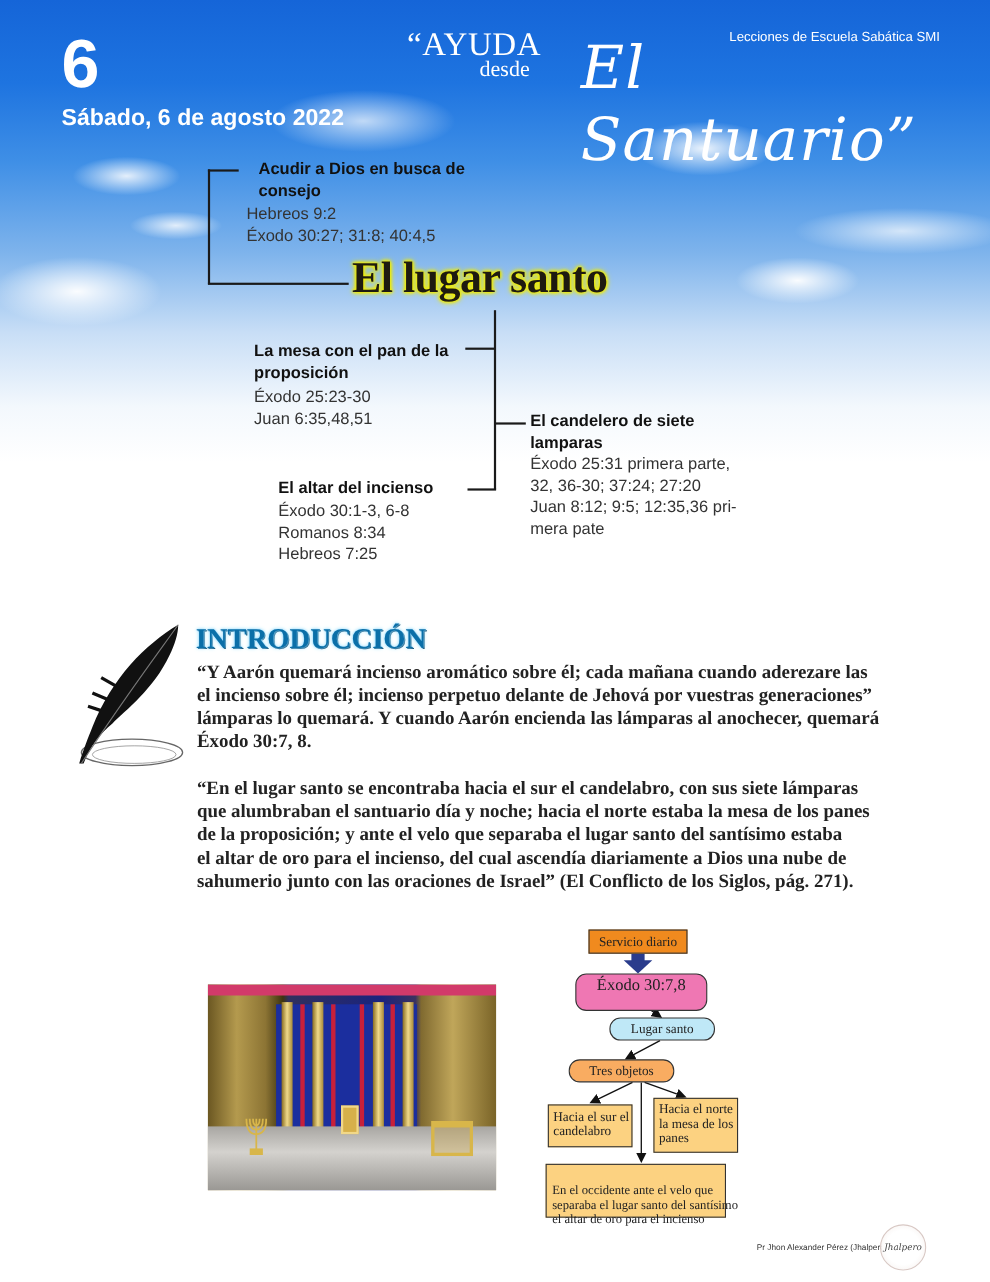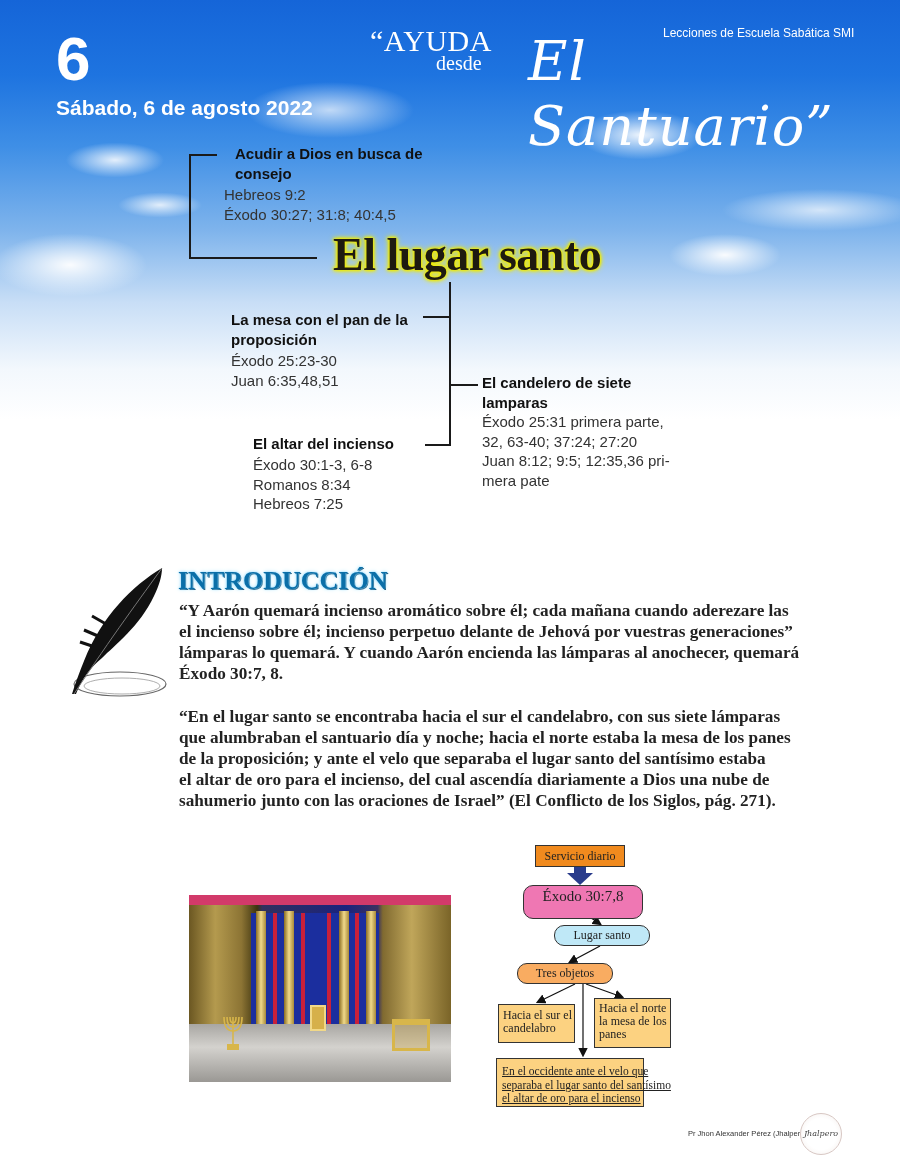--- a/index.html
+++ b/index.html
@@ -43,22 +43,22 @@
     font-style: italic; font-size: 54px; color: #ffffff; letter-spacing: 1px; line-height: 1.2;
   }
 
   
   .line { position: absolute; background: #1a1a1a; }
   .node-title { position: absolute; font-weight: bold; font-size: 15px; line-height: 20px; color: #111; }
   .node-refs { position: absolute; font-size: 15px; line-height: 19.5px; color: #333; }
   .node-refs div { white-space: nowrap; }
 
   .central-title {
-    position: absolute; left: 333px; top: 228px; font-family: "Liberation Serif", serif;
-    font-weight: bold; font-size: 46px; color: #1e1a10; letter-spacing: -0.5px;
+    position: absolute; left: 320px; top: 228px; font-family: "Liberation Serif", serif;
+    font-weight: bold; font-size: 40px; color: #1e1a10; letter-spacing: -0.5px;
     text-shadow: 0 0 3px #f4f000, 0 0 3px #f4f000, 0 0 4px #e8e000, 0 0 6px #f4f000;
   }
 
   
   .quill { position: absolute; left: 62px; top: 566px; width: 110px; height: 140px; }
   .intro-heading {
     position: absolute; left: 178px; top: 566px; font-family: "Liberation Serif", serif;
     font-weight: bold; font-size: 26px; color: #0b6fa8; letter-spacing: 0px;
     text-shadow: 0 0 2px #7fd4ff, 0 0 4px #a8e4ff, 1px 1px 0 #063f63;
   }
@@ -93,22 +93,22 @@
   .fc-exodo { left: 523px; top: 885px; width: 120px; height: 34px; background: #ef77b3; border: 1.5px solid #333;
     border-radius: 10px; text-align: center; line-height: 21px; font-size: 15px; }
   .fc-lugar { left: 554px; top: 925px; width: 96px; height: 21px; background: #bfe8f7; border: 1.5px solid #333;
     border-radius: 10px; text-align: center; line-height: 18px; }
   .fc-tres { left: 517px; top: 963px; width: 96px; height: 21px; background: #f9ac61; border: 1.5px solid #333;
     border-radius: 10px; text-align: center; line-height: 18px; }
   .fc-sur { left: 498px; top: 1004px; width: 77px; height: 39px; background: #fcd281; border: 1.5px solid #333;
     padding: 4px 4px; line-height: 13px; }
   .fc-norte { left: 594px; top: 998px; width: 77px; height: 50px; background: #fcd281; border: 1.5px solid #333;
     padding: 3px 4px; line-height: 13px; }
-  .fc-occidente { left: 496px; top: 1058px; width: 148px; height: 49px; background: #fcd281; border: 1.5px solid #333;
-    padding: 6px 5px; line-height: 13.5px; font-size: 11.5px; text-decoration: underline; }
+  .fc-occidente { left: 496px; top: 1058px; width: 164px; height: 49px; background: #fcd281; border: 1.5px solid #333;
+    padding: 17px 5px; line-height: 13.5px; font-size: 11.5px; }
   .fc-box div { white-space: nowrap; }
   .fc-svg { position: absolute; left: 490px; top: 835px; width: 200px; height: 280px; }
 
   
   .author { position: absolute; left: 688px; top: 1129px; font-size: 7.5px; color: #333; font-family: "Liberation Sans", sans-serif; }
   .signature { position: absolute; left: 800px; top: 1113px; width: 42px; height: 42px; border-radius: 50%;
     border: 1px solid #d8c8c4; background: radial-gradient(circle, #ffffff 55%, #f3ece9 100%);
     font-family: "DejaVu Serif", serif; font-style: italic; font-size: 8px; color: #444;
     text-align: center; line-height: 40px; }
 </style>
@@ -159,21 +159,21 @@
     </div>
   </div>
 
   <div>
     <div class="node-title" style="left:482px; top:373px;">
       <div>El candelero de siete</div>
       <div>lamparas</div>
     </div>
     <div class="node-refs" style="left:482px; top:412px;">
       <div>Éxodo 25:31 primera parte,</div>
-      <div>32, 63-40; 37:24; 27:20</div>
+      <div>32, 36-30; 37:24; 27:20</div>
       <div>Juan 8:12; 9:5; 12:35,36 pri-</div>
       <div>mera pate</div>
     </div>
   </div>
 
   <div>
     <div class="node-title" style="left:253px; top:434px;">
       <div>El altar del incienso</div>
     </div>
     <div class="node-refs" style="left:253px; top:455px;">

